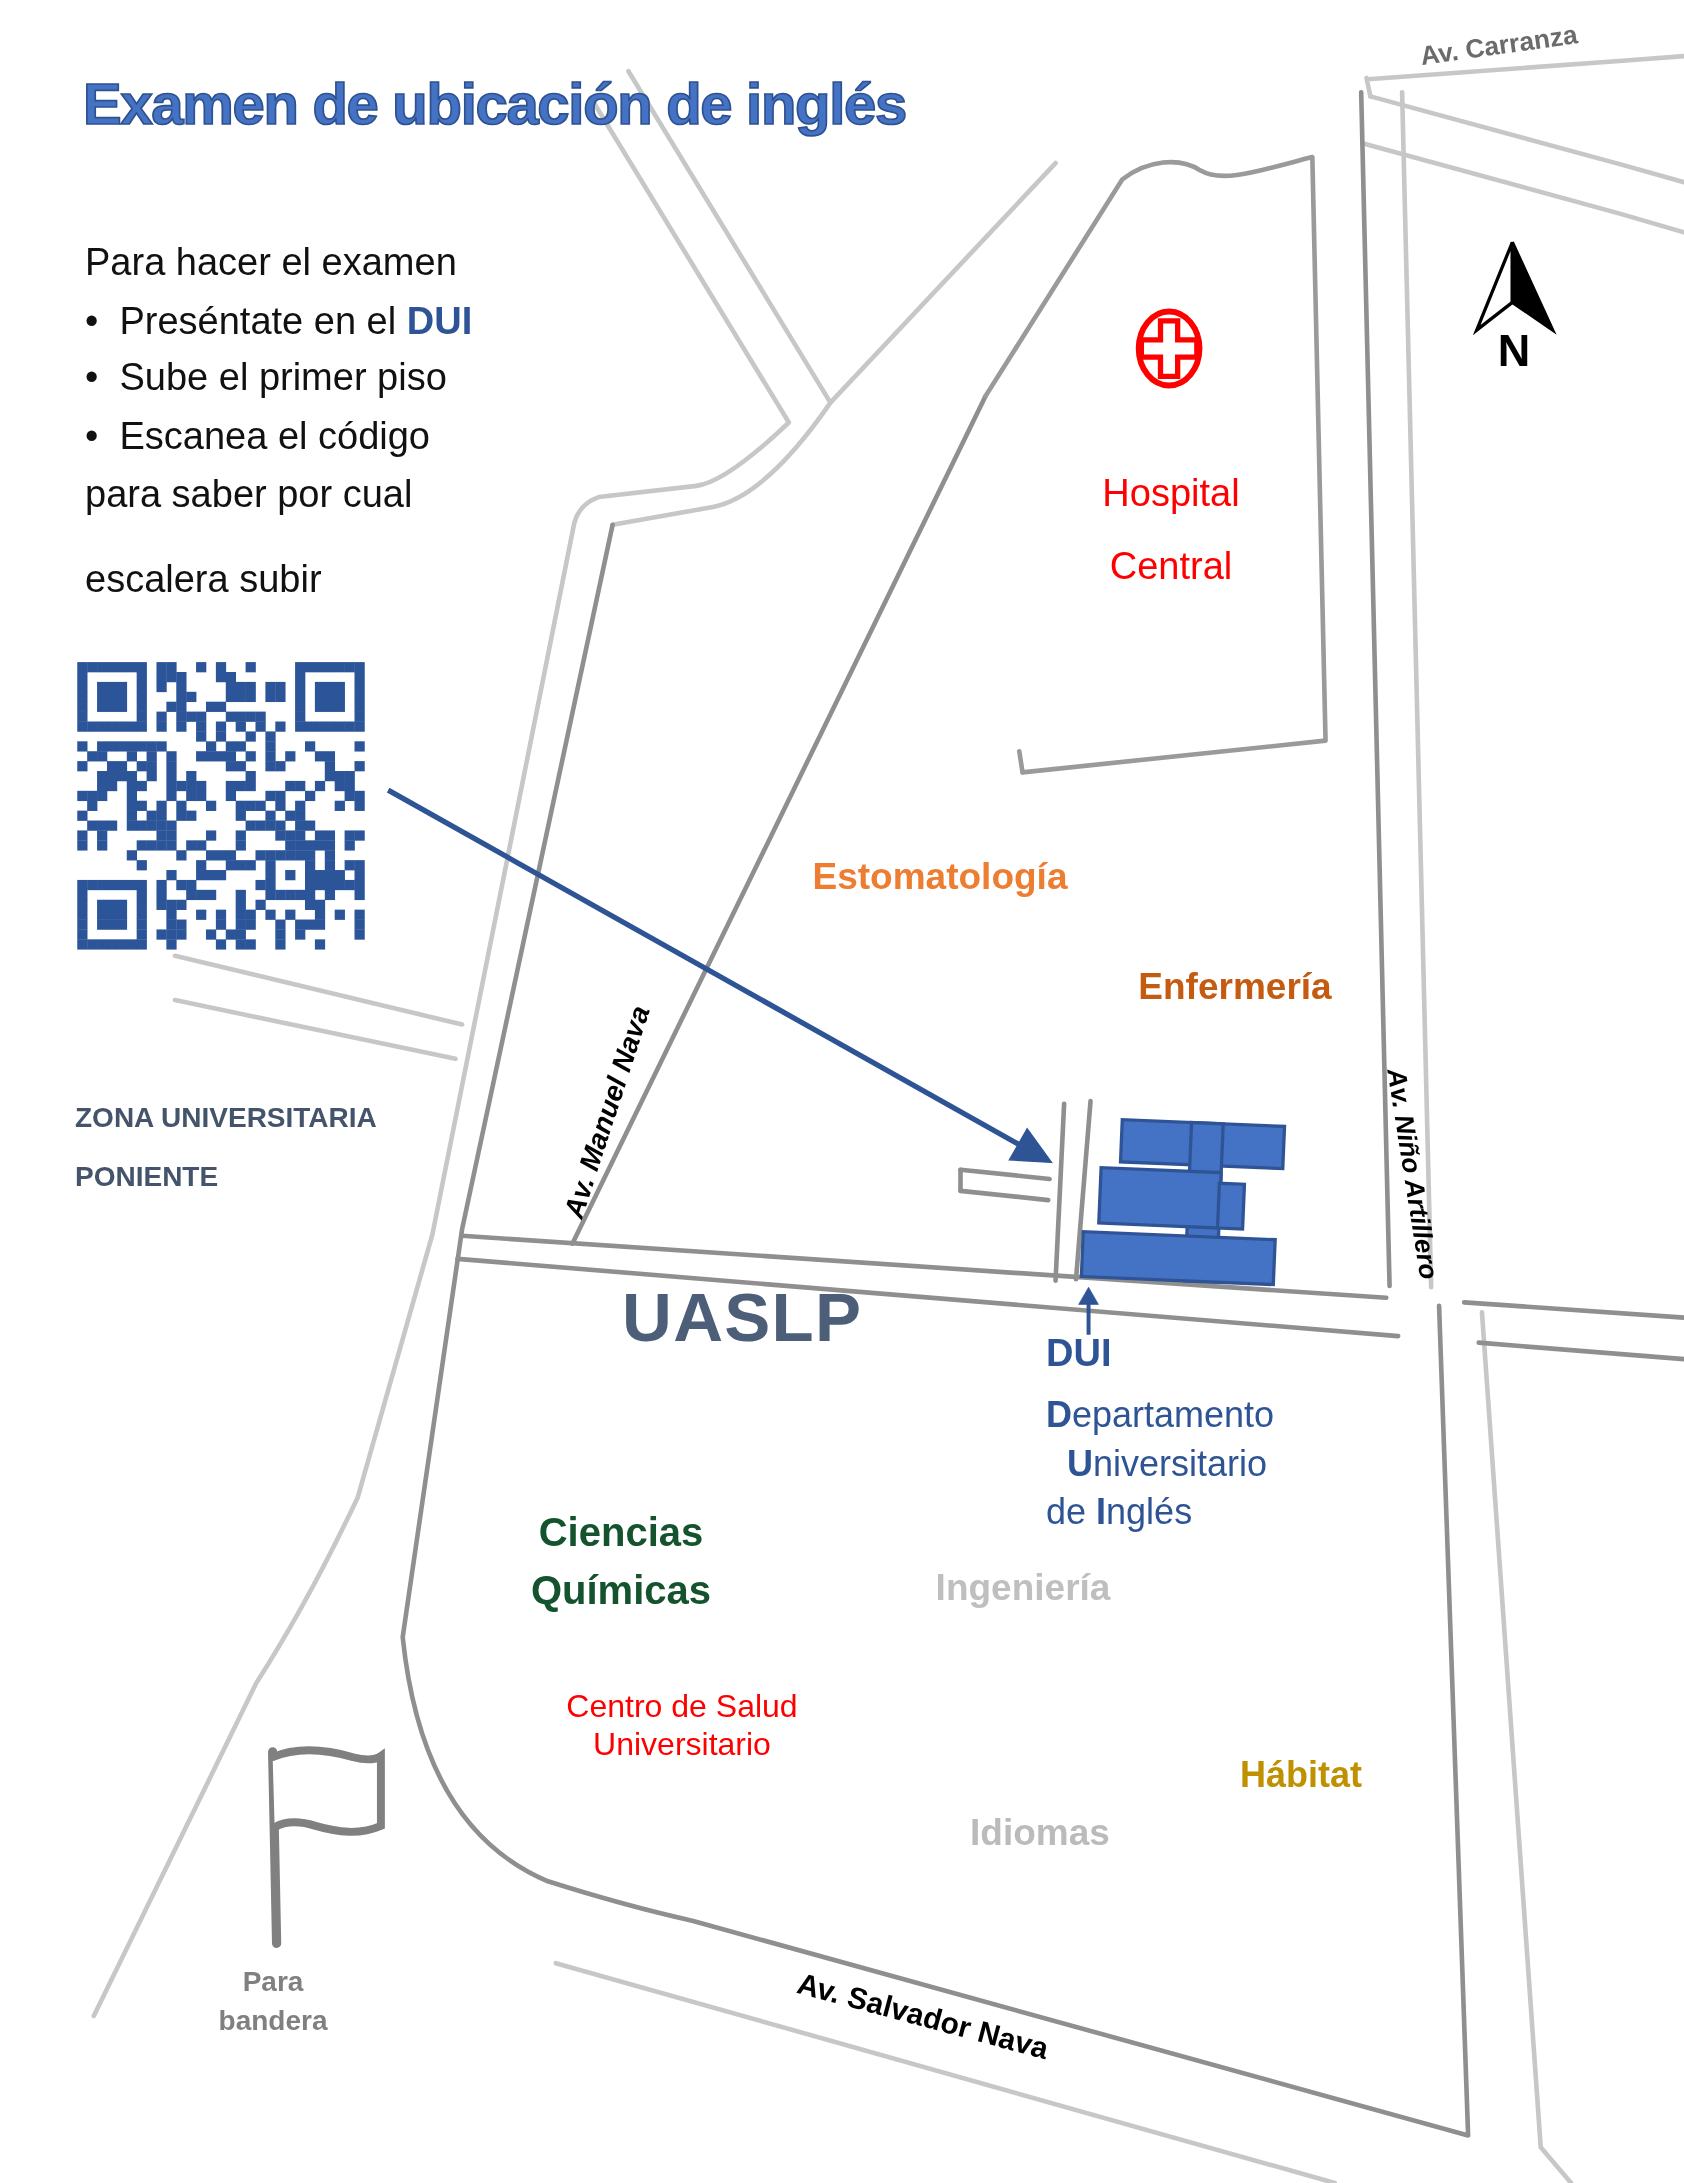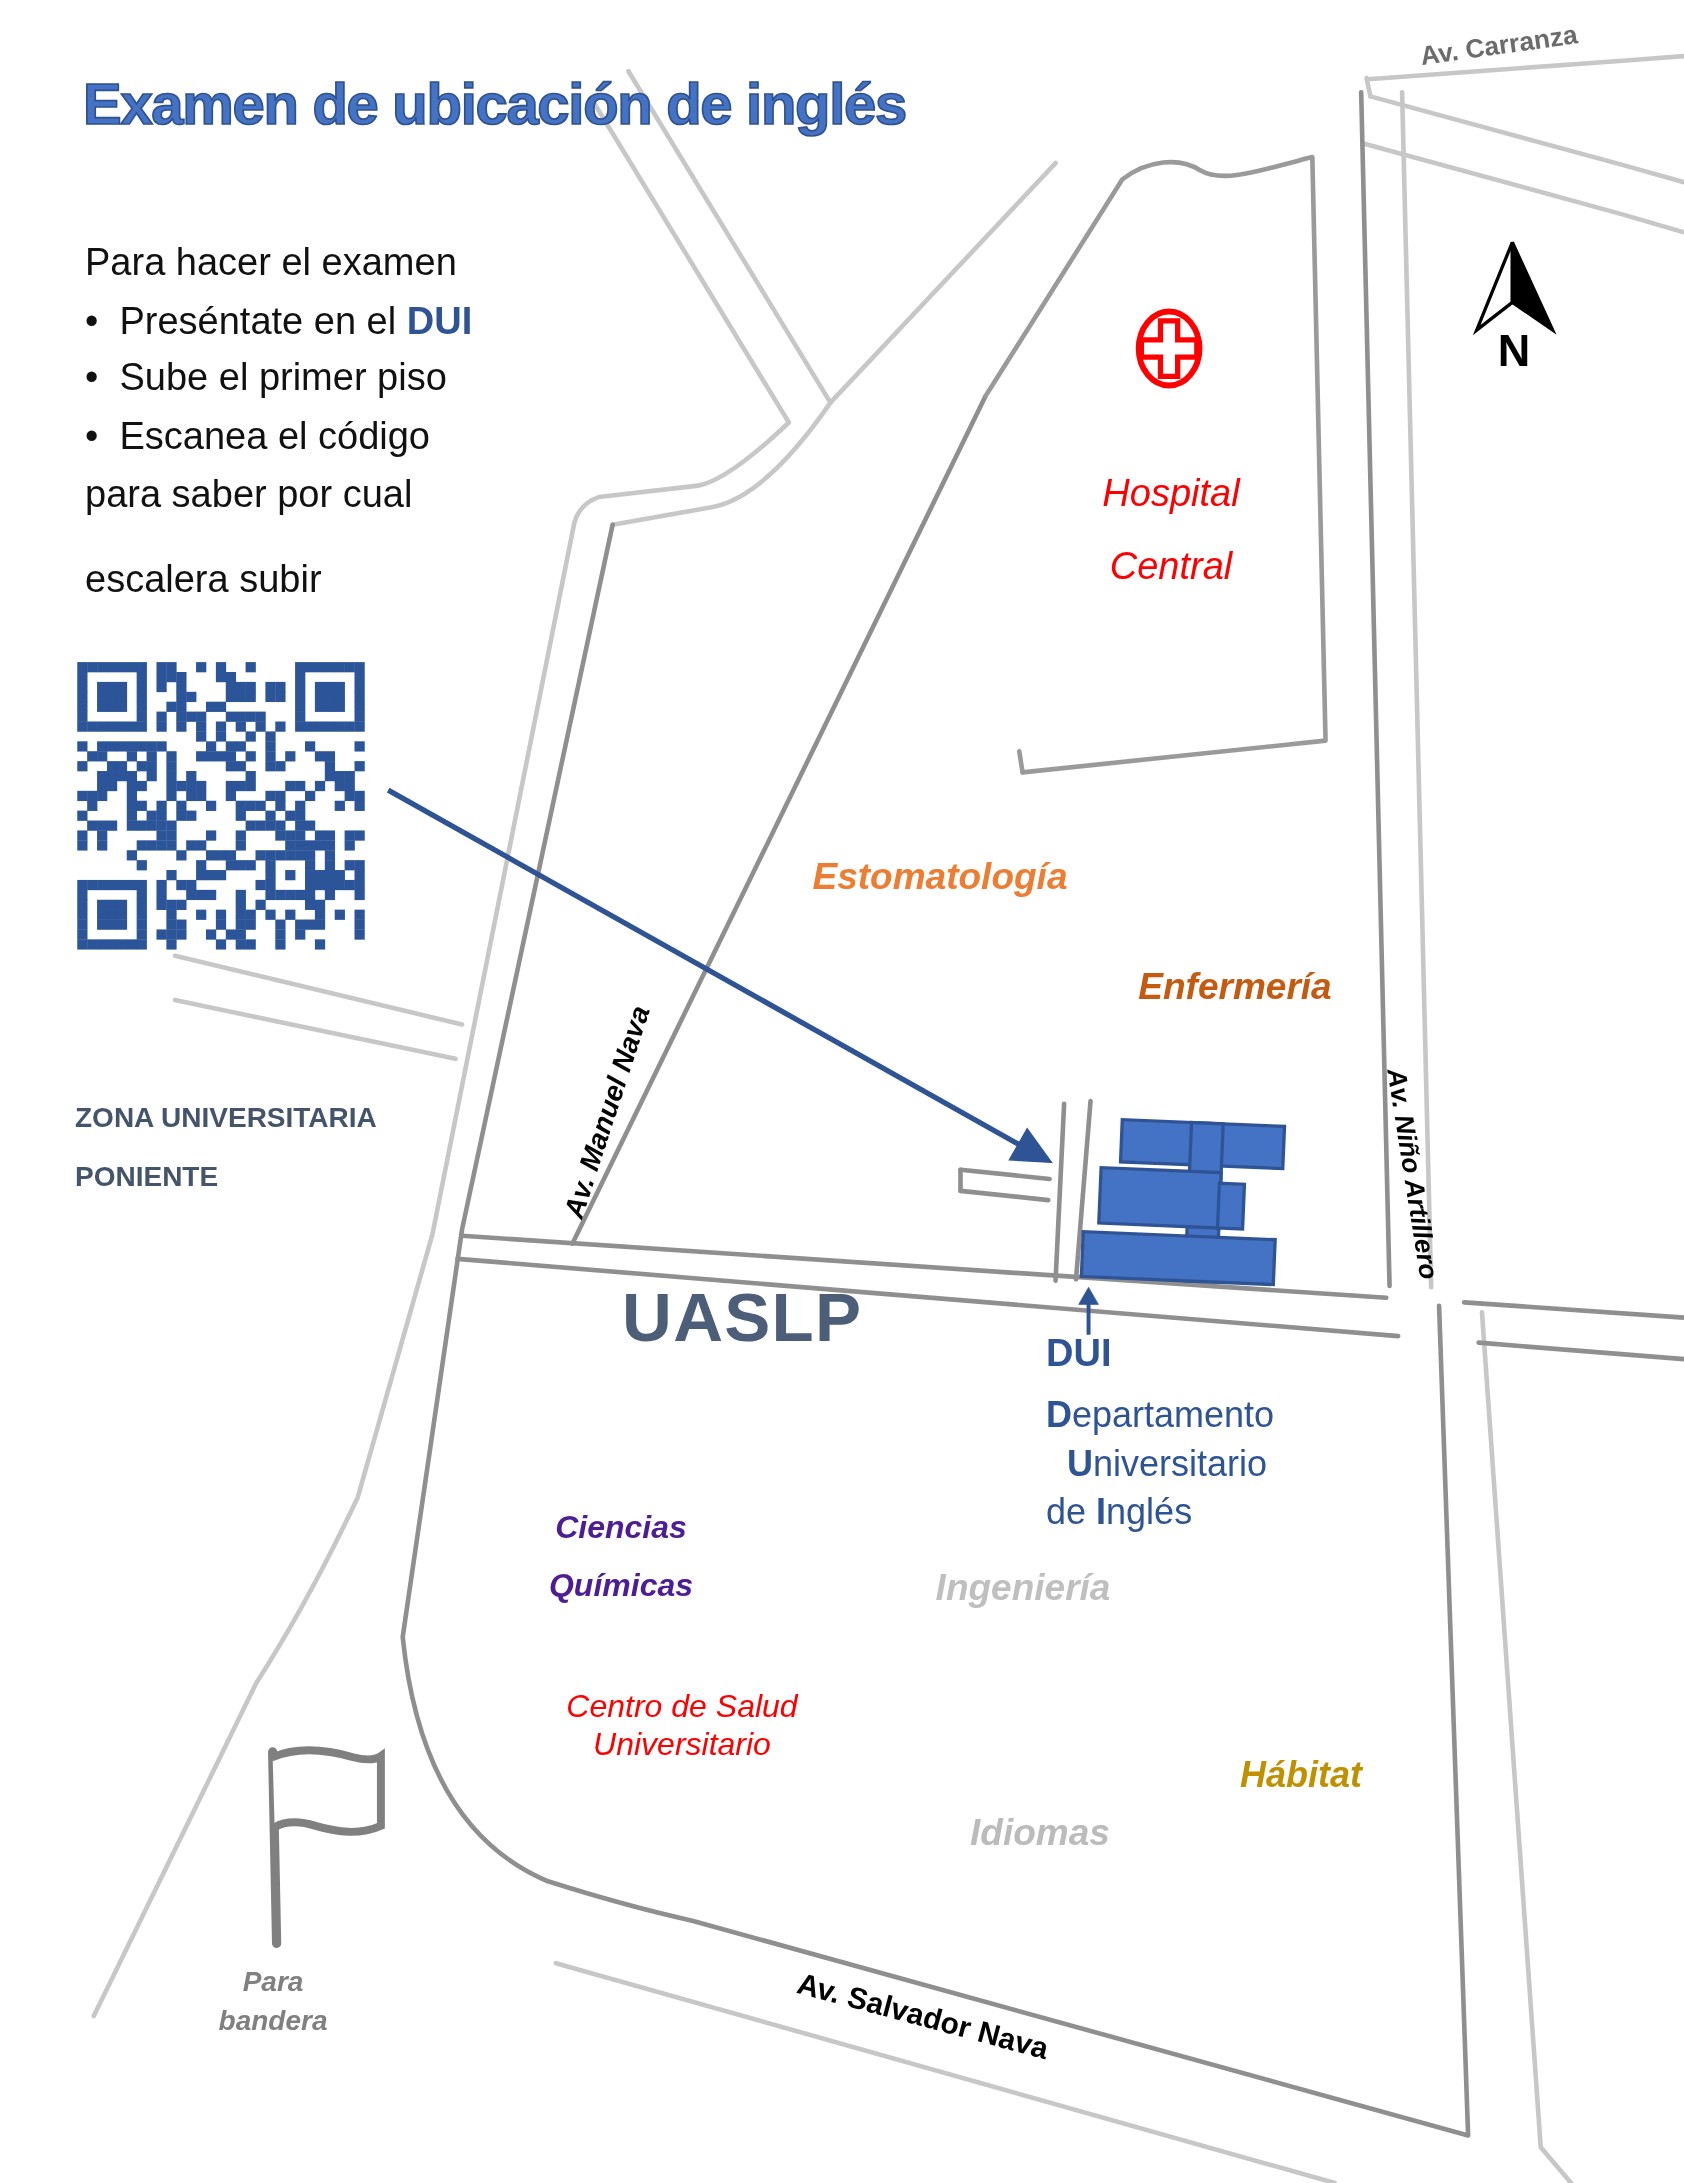--- a/index.html
+++ b/index.html
@@ -2,37 +2,37 @@
 <html style="font-size:10.6px"><head>
 <meta charset="utf-8">
 <style>
   html,body{margin:0;padding:0;}
   body{
     width:1684px;height:2183px;position:relative;background:#ffffff;
     font-family:"Liberation Sans", sans-serif;overflow:hidden;
   }
   #map-svg{position:absolute;left:0;top:0;}
   .lbl{position:absolute;white-space:nowrap;line-height:1.05;}
-  .ctr{transform:translateX(-50%);font-style:italic;}
+  .ctr{transform:translateX(-50%);}
   
   .title{
     left:83px;top:74px;font-size:58px;font-weight:bold;letter-spacing:-1.3px;
     color:#4472C4;-webkit-text-stroke:1.7px #2F528F;
   }
   .instr{font-size:38px;color:#111111;}
   .instr b{color:#2E5496;}
   .zona{left:75px;font-size:28px;font-weight:bold;color:#44546A;}
   .uaslp{left:622px;top:1282px;font-size:69px;font-weight:bold;color:#4D5E79;letter-spacing:1.3px;}
   .hosp{font-size:38px;color:#FF0000;}
   .estoma{left:940px;top:858px;font-size:37px;font-weight:bold;color:#ED7D31;}
   .enfer{left:1235px;top:968px;font-size:37px;font-weight:bold;color:#C55A11;}
   .dui-l{left:1046px;color:#2E5496;font-size:36px;}
   .dui-l b{font-weight:bold;}
   .dui-abbr{top:1334px;font-size:38px;font-weight:bold;}
-  .cien{left:621px;font-size:32px;font-weight:bold;color:#4c1d95;}
+  .cien{left:621px;font-size:40px;font-weight:bold;color:#14532d;}
   .ing{left:1023px;top:1569px;font-size:37px;font-weight:bold;color:#BFBFBF;}
   .censal{left:675px;font-size:32px;color:#FF0000;margin-left:7px;}
   .habitat{left:1301px;top:1756px;font-size:36px;font-weight:bold;color:#BF9000;}
   .idiomas{left:1040px;top:1814px;font-size:37px;font-weight:bold;color:#BBBBBB;}
   .asta{left:273px;font-size:28px;font-weight:bold;color:#808080;}
   .avenue{font-weight:bold;color:#000000;}
   .carranza{left:1499px;top:46px;font-size:26.4px;color:#6b6b6b;font-weight:bold;
     transform:translate(-50%,-50%) rotate(-8deg);}
   .manuel{left:607px;top:1112px;font-size:28px;font-style:italic;
     transform:translate(-50%,-50%) rotate(-72deg);}

